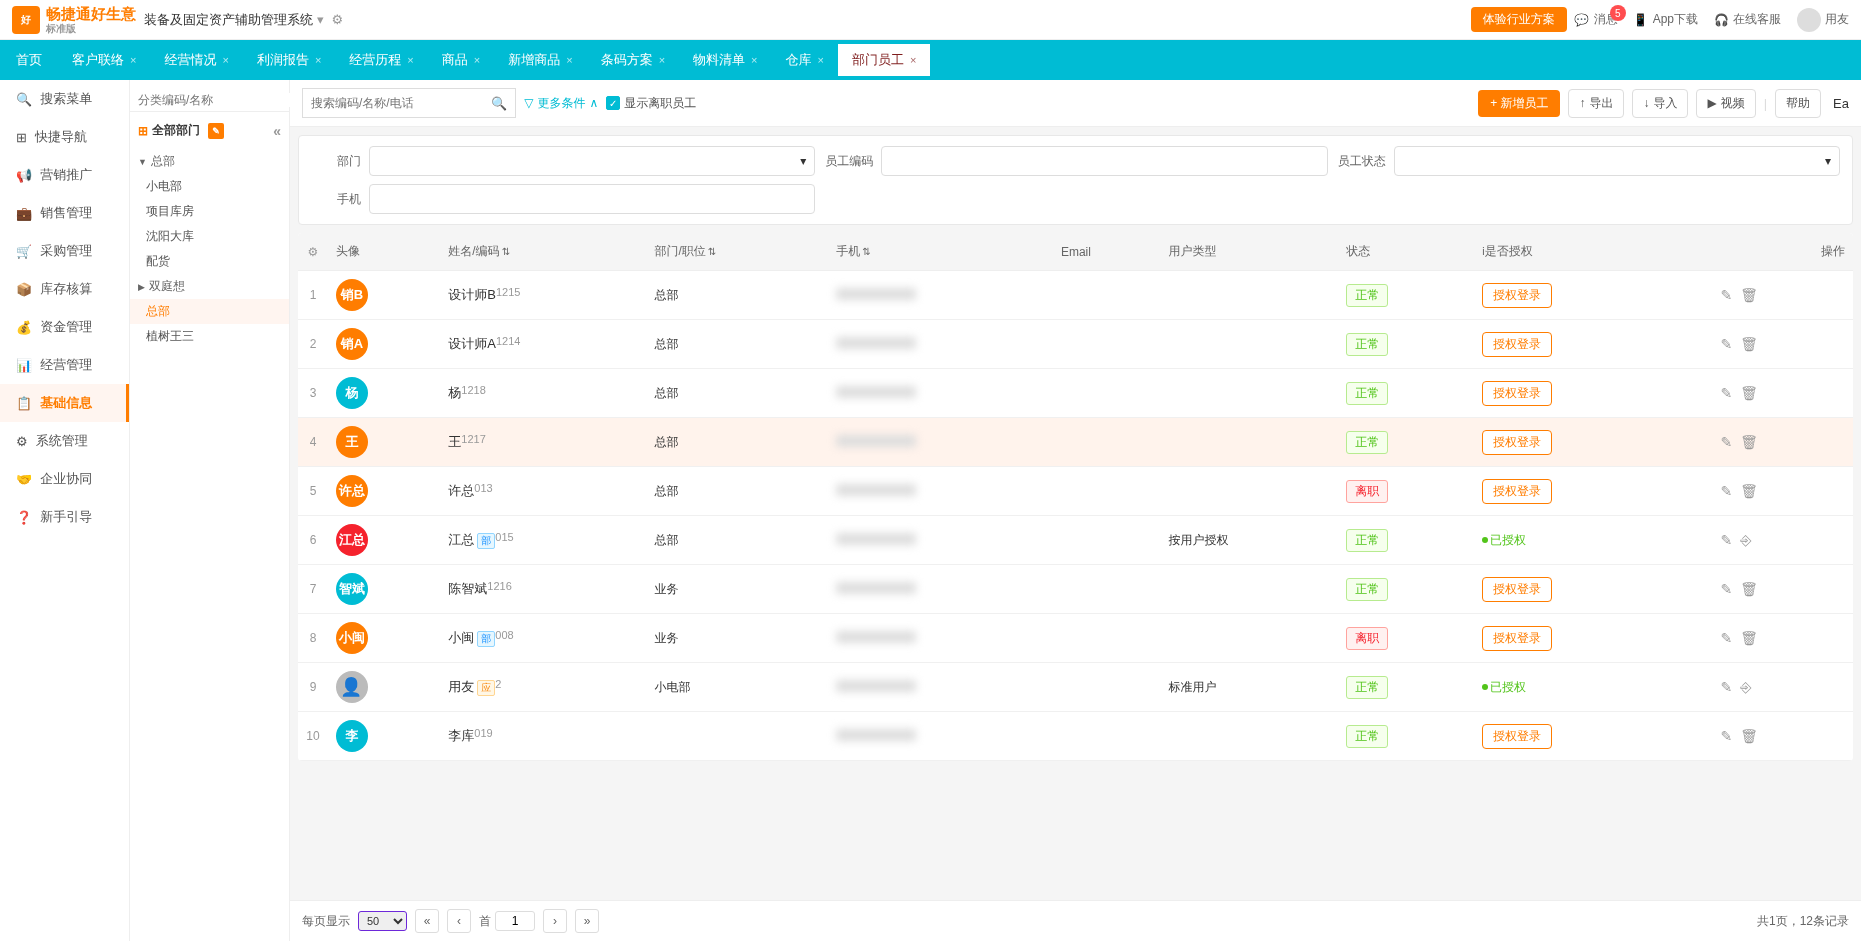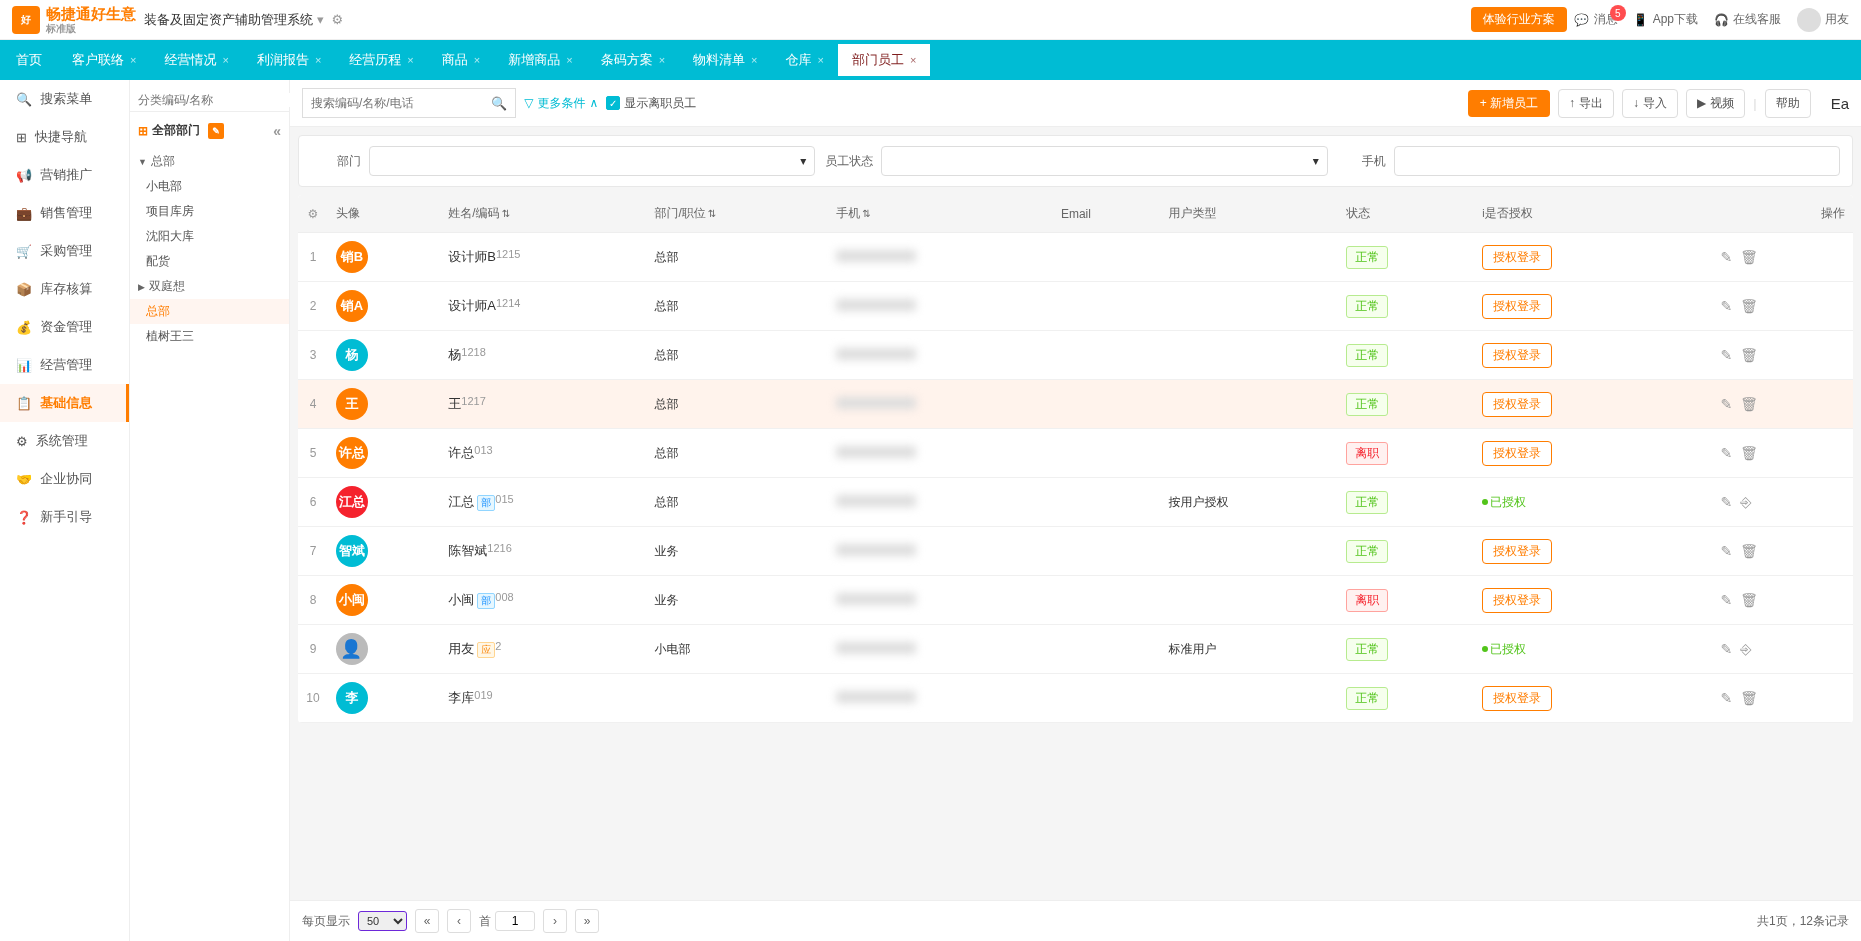--- a/index.html
+++ b/index.html
@@ -313,31 +313,35 @@
             <span>导入</span>
           </button>
           <button class="btn-outline">
             <span>▶</span>
             <span>视频</span>
           </button>
           <span style="color:#ddd;">|</span>
           <button class="btn-outline">
             <span>帮助</span>
           </button>
-          <span style="font-size:15px;color:#333;margin-left:12px;">Ea</span>
+          <span style="font-size:13px;color:#333;margin-left:4px;">Ea</span>
         </div>
       </div>
 
       <div class="filter-bar">
         <div class="filter-item">
           <span class="filter-label">部门</span>
           <div class="filter-select">
             <span></span>
             <span>▾</span>
           </div>
+        </div>
+        <div class="filter-item">
+          <span class="filter-label">员工编码</span>
+          <input class="filter-input" type="text" style="">
         </div>
         <div class="filter-item">
           <span class="filter-label">员工状态</span>
           <div class="filter-select">
             <span></span>
             <span>▾</span>
           </div>
         </div>
         <div class="filter-item">
           <span class="filter-label">手机</span>

